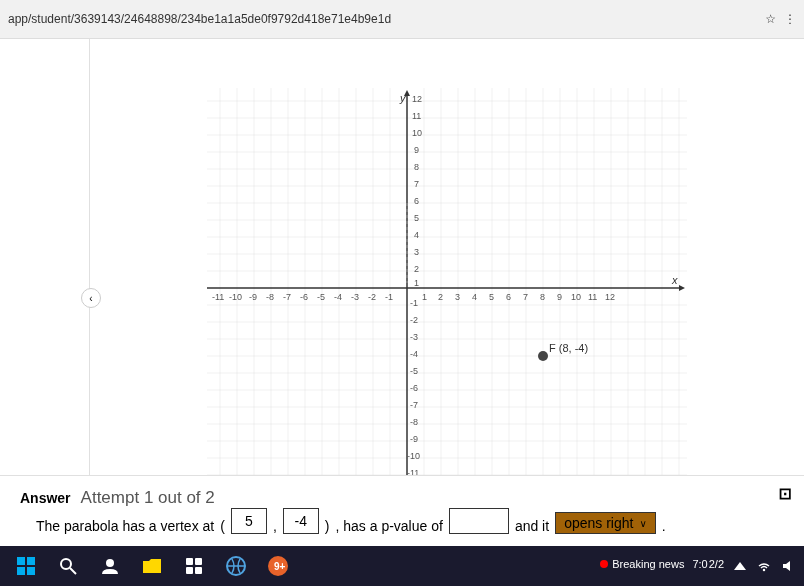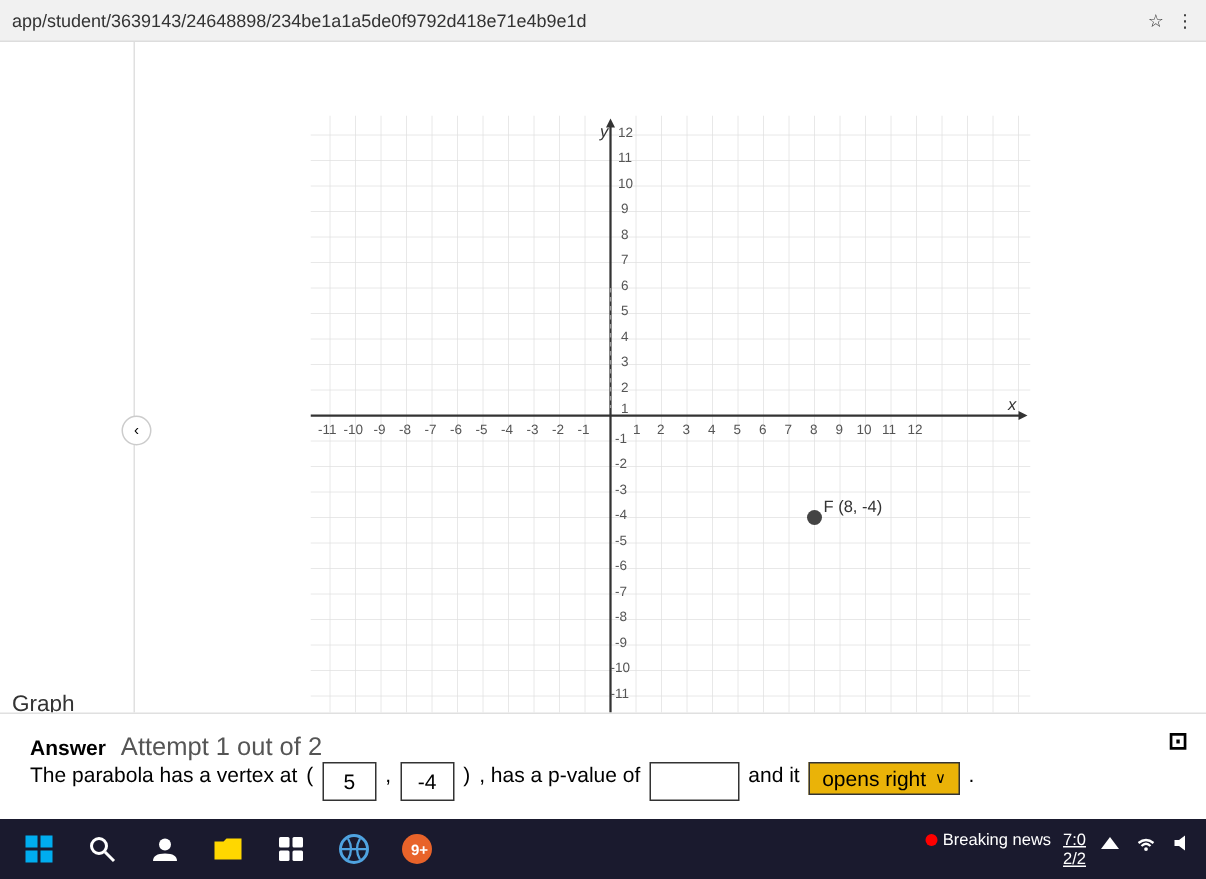--- a/index.html
+++ b/index.html
@@ -15,21 +15,21 @@
     
     .url-bar {
       background: #f1f1f1;
       border-bottom: 1px solid #ddd;
       padding: 4px 8px;
       font-size: 12px;
       color: #333;
       display: flex;
       align-items: center;
       justify-content: space-between;
-      height: 28px;
+      height: 39px;
     }
     .url-bar-text {
       flex: 1;
       overflow: hidden;
       text-overflow: ellipsis;
       white-space: nowrap;
     }
     .url-bar-icons {
       display: flex;
       gap: 8px;
@@ -127,23 +127,24 @@
 
     .attempt-text {
       font-weight: normal;
       font-size: 17px;
       color: #555;
     }
 
     .answer-line {
       font-size: 14px;
       display: flex;
-      align-items: flex-start;
+      align-items: flex-end;
       gap: 6px;
       flex-wrap: wrap;
+      margin-left: 16px;
     }
 
     .answer-box {
       display: inline-flex;
       align-items: center;
       justify-content: center;
       border: 1px solid #333;
       min-width: 36px;
       height: 26px;
       padding: 2px 6px;
@@ -158,21 +159,21 @@
       height: 26px;
       background: #fff;
     }
 
     .answer-select {
       display: inline-flex;
       align-items: center;
       border: 1px solid #333;
       padding: 2px 8px;
       font-size: 14px;
-      background: #eab308;
+      background: #a16207;
       gap: 6px;
       cursor: pointer;
     }
 
     .expand-icon {
       font-size: 10px;
     }
 
     
     .taskbar {
@@ -461,21 +462,21 @@
       <circle cx="11" cy="11" r="10" fill="#e8632a"></circle>
       <text x="7" y="15" font-size="10" fill="white" font-weight="bold">9+</text>
     </svg>
   </div>
 
   <div class="taskbar-right">
     <div class="taskbar-news">
       <div class="news-dot"></div>
       <span>Breaking news</span>
     </div>
-    <div style="display:flex;flex-direction:column;align-items:flex-end;gap:1px;text-decoration:underline;">
+    <div style="display:flex;flex-direction:row;align-items:flex-end;gap:1px;">
       <span style="color:#fff;font-size:11px;">7:0</span>
       <span style="color:#fff;font-size:11px;">2/2</span>
     </div>
 
     <svg width="16" height="16" viewBox="0 0 16 16" fill="white">
       <polygon points="8,4 14,12 2,12"></polygon>
     </svg>
     <svg width="16" height="16" viewBox="0 0 16 16" fill="none" stroke="white" stroke-width="1.5">
       <path d="M8 12 L8 12" stroke-width="2.5" stroke-linecap="round"></path>
       <path d="M5 10 Q8 7 11 10" fill="none"></path>

